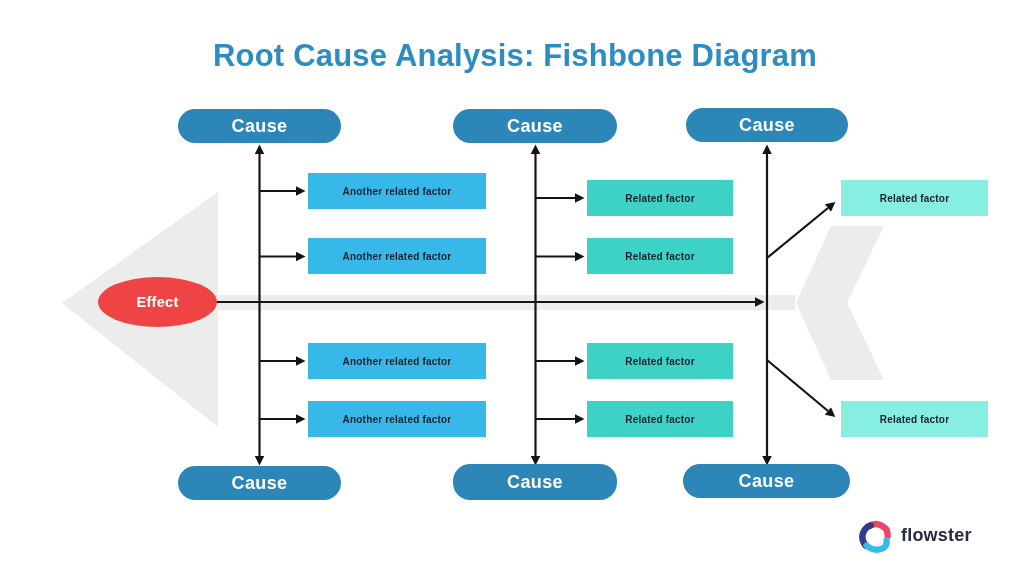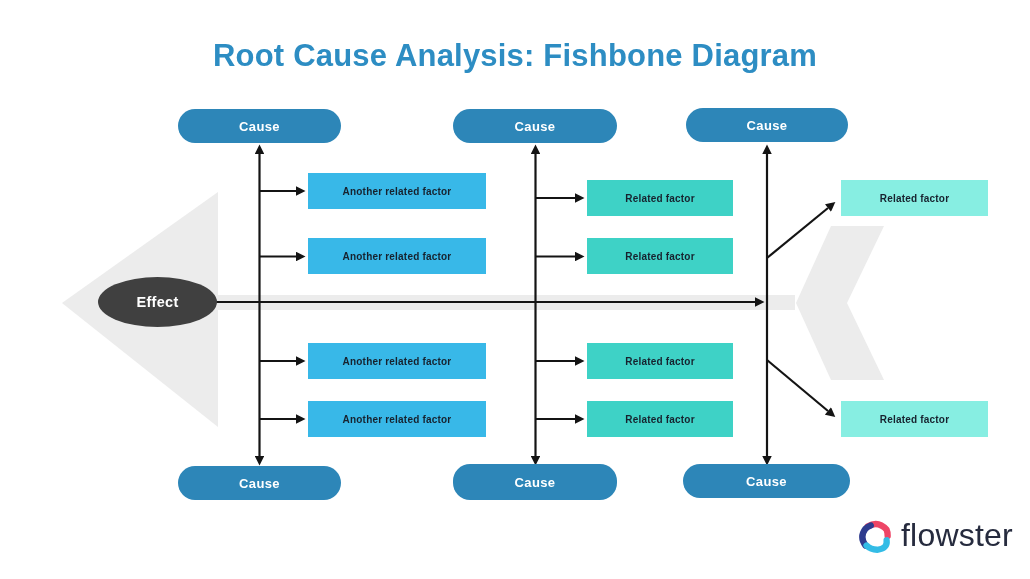--- a/index.html
+++ b/index.html
@@ -8,39 +8,39 @@
     font-family:"Liberation Sans","DejaVu Sans",sans-serif;overflow:hidden;
   }
   .lines{position:absolute;left:0;top:0;}
   .title{
     position:absolute;top:38px;left:0;width:100%;text-align:center;
     font-size:31px;font-weight:bold;letter-spacing:0.2px;color:#2d8dc3;
   }
   .pill{
     position:absolute;width:163px;height:34px;border-radius:17px;
     background:#2d86b8;color:#ffffff;display:flex;align-items:center;justify-content:center;
-    font-size:13px;font-weight:bold;letter-spacing:0.4px;
+    font-size:18px;font-weight:bold;letter-spacing:0.4px;
   }
   .effect{
     position:absolute;left:98px;top:277px;width:119px;height:50px;border-radius:50%;
-    background:#404040;color:#ffffff;display:flex;align-items:center;justify-content:center;
+    background:#ef4444;color:#ffffff;display:flex;align-items:center;justify-content:center;
     font-size:14.5px;font-weight:bold;letter-spacing:0.3px;z-index:3;
   }
   .factor{
     position:absolute;height:36px;display:flex;align-items:center;justify-content:center;
     font-size:10px;font-weight:bold;color:#17222e;letter-spacing:0.2px;
   }
   .factor.fl{left:308px;width:178px;background:#38b8e8;}
   .factor.fm{left:587px;width:146px;background:#3ed2c6;}
   .factor.fr{left:841px;width:147px;background:#87eee2;}
   .logo{
     position:absolute;left:856px;top:516px;display:flex;align-items:center;gap:7px;
   }
   .logo-text{
-    font-size:32px;font-weight:normal;color:#262b3e;letter-spacing:0.2px;
+    font-size:18px;font-weight:bold;color:#262b3e;letter-spacing:0.2px;
   }
 </style>
 </head>
 <body>
 
 <div class="stage">
 
   <svg class="lines" width="1030" height="579" viewBox="0 0 1030 579">
     <defs>
       <marker id="ah" viewBox="0 0 10 10" refX="0" refY="5" markerUnits="userSpaceOnUse" markerWidth="10.5" markerHeight="9.5" orient="auto-start-reverse">

